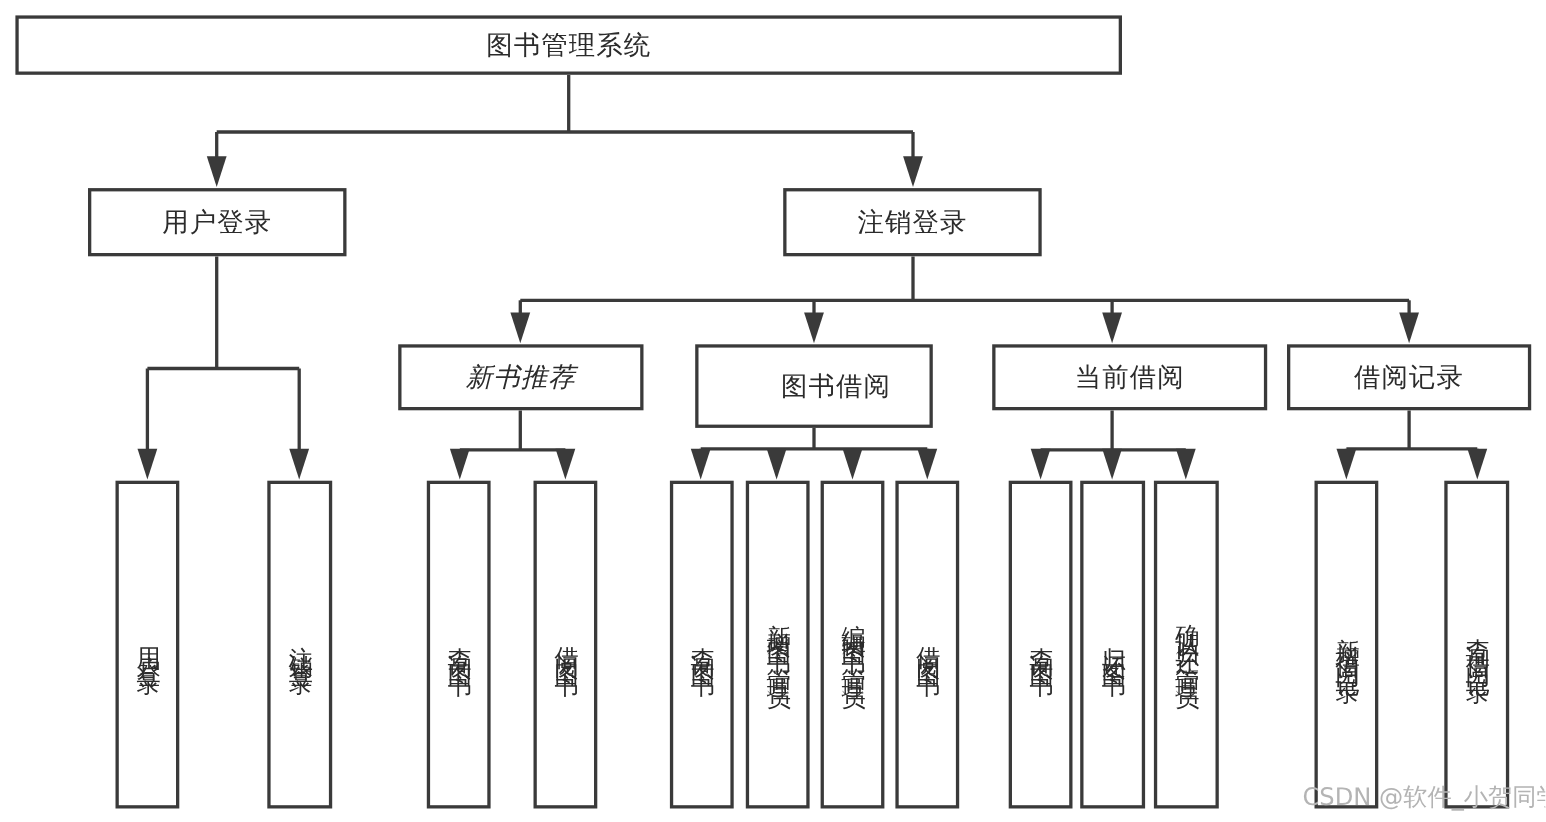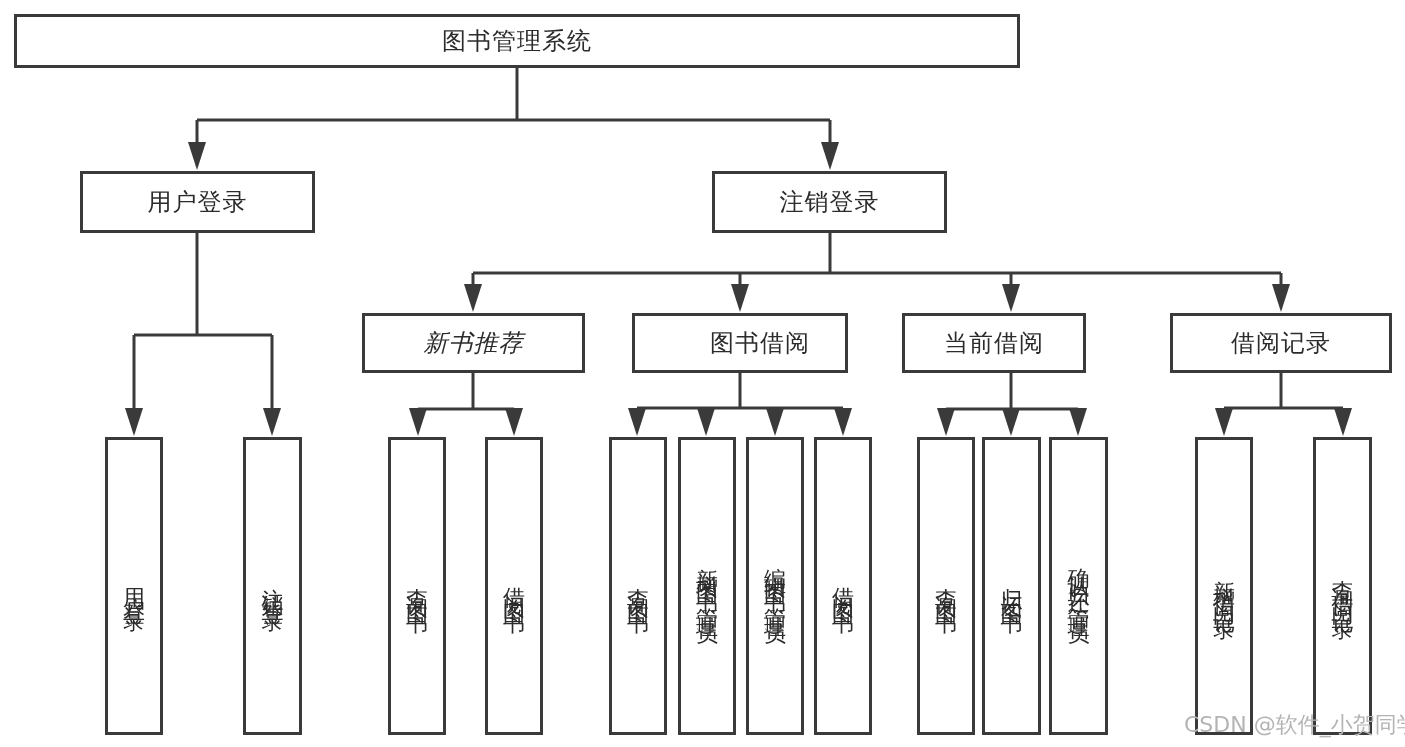--- a/index.html
+++ b/index.html
@@ -54,22 +54,22 @@
     z-index: 5;
     font-size: 22px;
     color: #b4b4b4;
     white-space: nowrap;
   }
   
   #n-root        { left: 14px;  top: 14px;  width: 1006px; height: 54px; }
   #n-login       { left: 80px;  top: 171px; width: 235px;  height: 62px; }
   #n-bookmgmt    { left: 712px; top: 171px; width: 235px;  height: 62px; }
   #n-newbooks    { left: 362px; top: 313px; width: 223px;  height: 60px; font-style: italic; }
-  #n-borrow      { left: 632px; top: 313px; width: 216px;  height: 60px; padding-left: 40px; }
-  #n-current     { left: 902px; top: 313px; width: 184px;  height: 60px; }
+  #n-borrow      { left: 632px; top: 313px; width: 216px;  height: 76px; padding-left: 40px; }
+  #n-current     { left: 902px; top: 313px; width: 250px;  height: 60px; }
   #n-records     { left: 1170px;top: 313px; width: 222px;  height: 60px; }
   .leaf          { top: 437px;  height: 298px; width: 58px; }
   #l-userlogin   { left: 105px; }
   #l-logout      { left: 243px; width: 59px; }
   #l-nb-query    { left: 388px; }
   #l-nb-borrow   { left: 485px; }
   #l-bb-query    { left: 609px; }
   #l-bb-add      { left: 678px; }
   #l-bb-edit     { left: 746px; }
   #l-bb-borrow   { left: 814px; }

